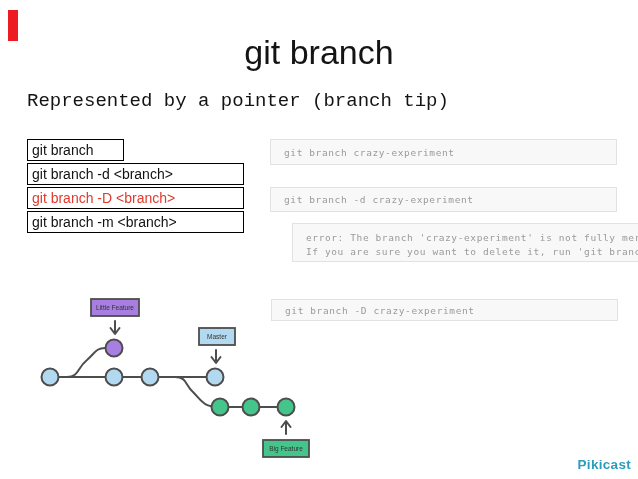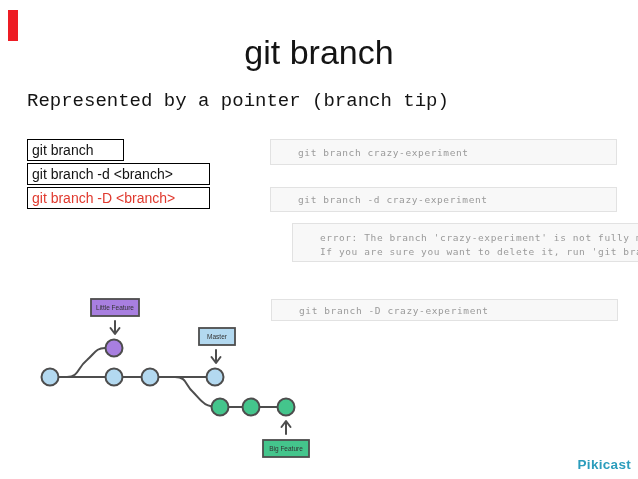--- a/index.html
+++ b/index.html
@@ -17,27 +17,27 @@
     font-size:19px;color:#141414;font-family:Liberation Mono, monospace;
   }
   .command-list{position:absolute;left:27px;top:139px;}
   .command-box{
     box-sizing:border-box;height:22px;margin-bottom:2px;
     border:1px solid #000;background:#fff;
     font-size:14px;color:#121212;line-height:20px;padding-left:4px;
     white-space:nowrap;
   }
   .command-box.hl{color:#e0392e;}
-  .w1{width:97px;} .w2{width:178px;} .w3{width:183px;}
+  .w1{width:97px;} .w2{width:178px;} .w3{width:217px;}
   .terminal-box{
     position:absolute;box-sizing:border-box;
     background:#f8f8f8;border:1px solid #e2e2e2;
     font-family:"DejaVu Sans Mono","Liberation Mono",monospace;
     font-size:9.5px;color:#9a9a9a;letter-spacing:0.6px;
-    padding-left:27px;white-space:nowrap;
+    padding-left:13px;white-space:nowrap;
   }
   .t-one{display:flex;align-items:center;}
   .t1{left:270px;top:139px;width:347px;height:26px;}
   .t2{left:270px;top:187px;width:347px;height:25px;}
   .t3{left:292px;top:223px;width:352px;height:39px;padding-top:7px;line-height:14px;}
   .t4{left:271px;top:299px;width:347px;height:22px;}
   .diagram{position:absolute;left:35px;top:290px;}
   .pikicast{
     position:absolute;right:7px;top:457px;
     font-size:13.5px;font-weight:bold;color:#2b9dbc;letter-spacing:0.3px;
@@ -48,20 +48,21 @@
 
 <div class="accent-bar"></div>
 
 <div class="slide-title">git branch</div>
 <div class="slide-subtitle">Represented by a pointer (branch tip)</div>
 
 <div class="command-list">
   <div class="command-box w1">git branch</div>
   <div class="command-box w3">git branch -d &lt;branch&gt;</div>
   <div class="command-box w3 hl">git branch -D &lt;branch&gt;</div>
+  <div class="command-box w3">git branch -m &lt;branch&gt;</div>
 </div>
 
 <div class="terminal-box t-one t1">
   <span>git branch crazy-experiment</span>
 </div>
 <div class="terminal-box t-one t2">
   <span>git branch -d crazy-experiment</span>
 </div>
 <div class="terminal-box t3">
   <div>error: The branch 'crazy-experiment' is not fully merged.</div>

